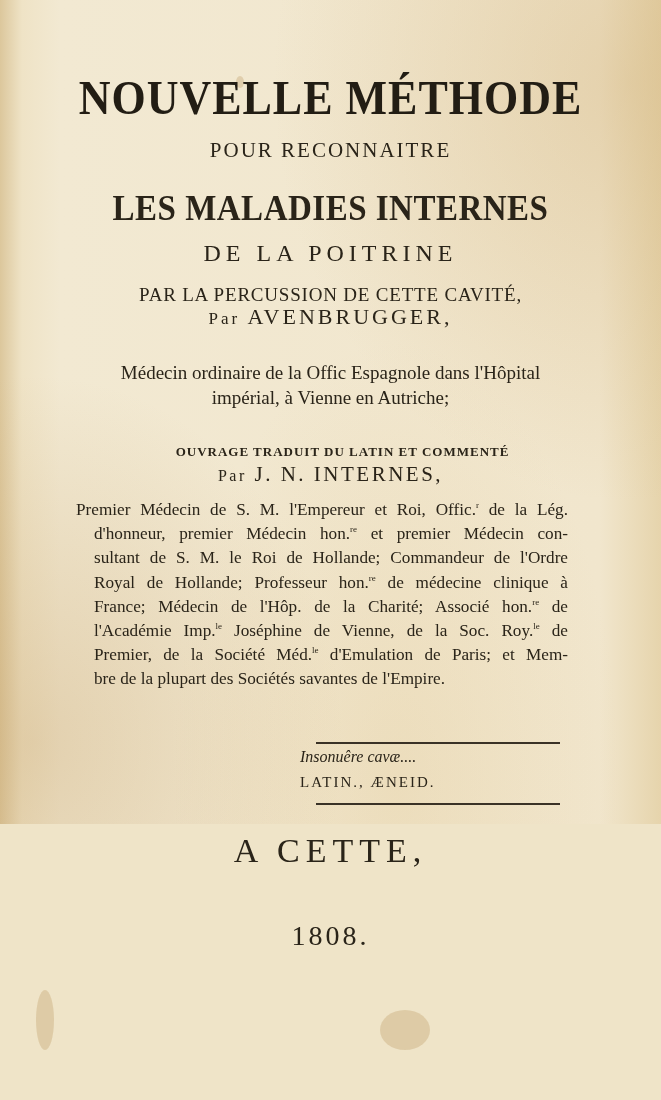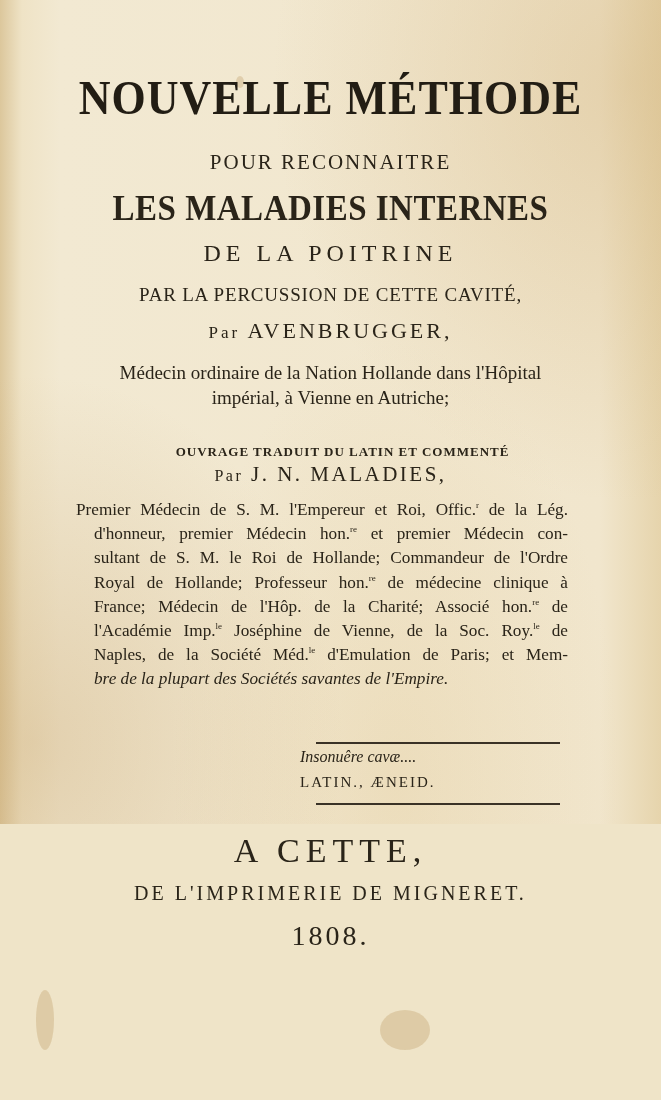--- a/index.html
+++ b/index.html
@@ -34,21 +34,21 @@
   }
   .title-main {
     top: 72px;
     font-size: 44px;
     font-weight: bold;
     letter-spacing: 1px;
     transform: scaleY(1.12);
     color: #221d14;
   }
   .title-sub1 {
-    top: 150px;
+    top: 138px;
     font-size: 21px;
     letter-spacing: 2px;
   }
   .title-main2 {
     top: 190px;
     font-size: 33px;
     font-weight: bold;
     letter-spacing: 0.5px;
     transform: scaleY(1.08);
   }
@@ -56,21 +56,21 @@
     top: 240px;
     font-size: 24px;
     letter-spacing: 5px;
   }
   .title-sub3 {
     top: 284px;
     font-size: 19px;
     letter-spacing: 0.8px;
   }
   .author {
-    top: 318px;
+    top: 304px;
     font-size: 22px;
     letter-spacing: 3px;
   }
   .author .sc {
     font-size: 17px;
   }
   .desc {
     top: 360px;
     font-size: 19px;
     line-height: 25px;
@@ -103,21 +103,20 @@
     white-space: nowrap;
     padding-left: 18px;
     text-align: justify;
     text-align-last: justify;
   }
   .credentials .cl.first {
     padding-left: 0;
   }
   .credentials .cl.last {
     text-align-last: left;
-    font-style: italic;
   }
   sup {
     font-size: 9px;
     vertical-align: 7px;
     line-height: 0;
   }
   .rule {
     position: absolute;
     left: 316px;
     width: 244px;
@@ -179,43 +178,42 @@
   <div class="line title-main2">LES MALADIES INTERNES</div>
   <div class="line title-sub2">DE LA POITRINE</div>
   <div class="line title-sub3">PAR LA PERCUSSION DE CETTE CAVITÉ,</div>
 
   <div class="line author">
     <span class="sc">Par</span>
     <span>AVENBRUGGER,</span>
   </div>
 
   <div class="line desc">
-    <div>Médecin ordinaire de la Nation Hollande dans l'Hôpital</div>
+    <div>Médecin ordinaire de la Offic Espagnole dans l'Hôpital</div>
     <div>impérial, à Vienne en Autriche;</div>
   </div>
 
   <div class="line translated">OUVRAGE TRADUIT DU LATIN ET COMMENTÉ</div>
 
   <div class="line translator">
     <span class="sc">Par</span>
-    <span>J. N. MALADIES,</span>
+    <span>J. N. INTERNES,</span>
   </div>
 
   <div class="credentials">
     <span class="cl first"><span>Premier Médecin de S. M. l'Empereur et Roi, Offic.</span><sup>r</sup><span> de la Lég.</span></span>
     <span class="cl"><span>d'honneur, premier Médecin hon.</span><sup>re</sup><span> et premier Médecin con-</span></span>
     <span class="cl"><span>sultant de S. M. le Roi de Hollande; Commandeur de l'Ordre</span></span>
     <span class="cl"><span>Royal de Hollande; Professeur hon.</span><sup>re</sup><span> de médecine clinique à</span></span>
     <span class="cl"><span>France; Médecin de l'Hôp. de la Charité; Associé hon.</span><sup>re</sup><span> de</span></span>
     <span class="cl"><span>l'Académie Imp.</span><sup>le</sup><span> Joséphine de Vienne, de la Soc. Roy.</span><sup>le</sup><span> de</span></span>
-    <span class="cl"><span>Naples, de la Société Méd.</span><sup>le</sup><span> d'Emulation de Paris; et Mem-</span></span>
+    <span class="cl"><span>Premier, de la Société Méd.</span><sup>le</sup><span> d'Emulation de Paris; et Mem-</span></span>
     <span class="cl last"><span>bre de la plupart des Sociétés savantes de l'Empire.</span></span>
   </div>
 
   <div class="rule top"></div>
   <div class="epigraph quote">Insonuêre cavæ....</div>
   <div class="epigraph source">LATIN., ÆNEID.</div>
   <div class="rule bottom"></div>
 
   <div class="line imprint-city">A CETTE,</div>
-  <div class="line imprint-printer">DE L'IMPRIMERIE DE MIGNERET.</div>
   <div class="line imprint-year">1808.</div>
 </div>
 
 </body></html>

